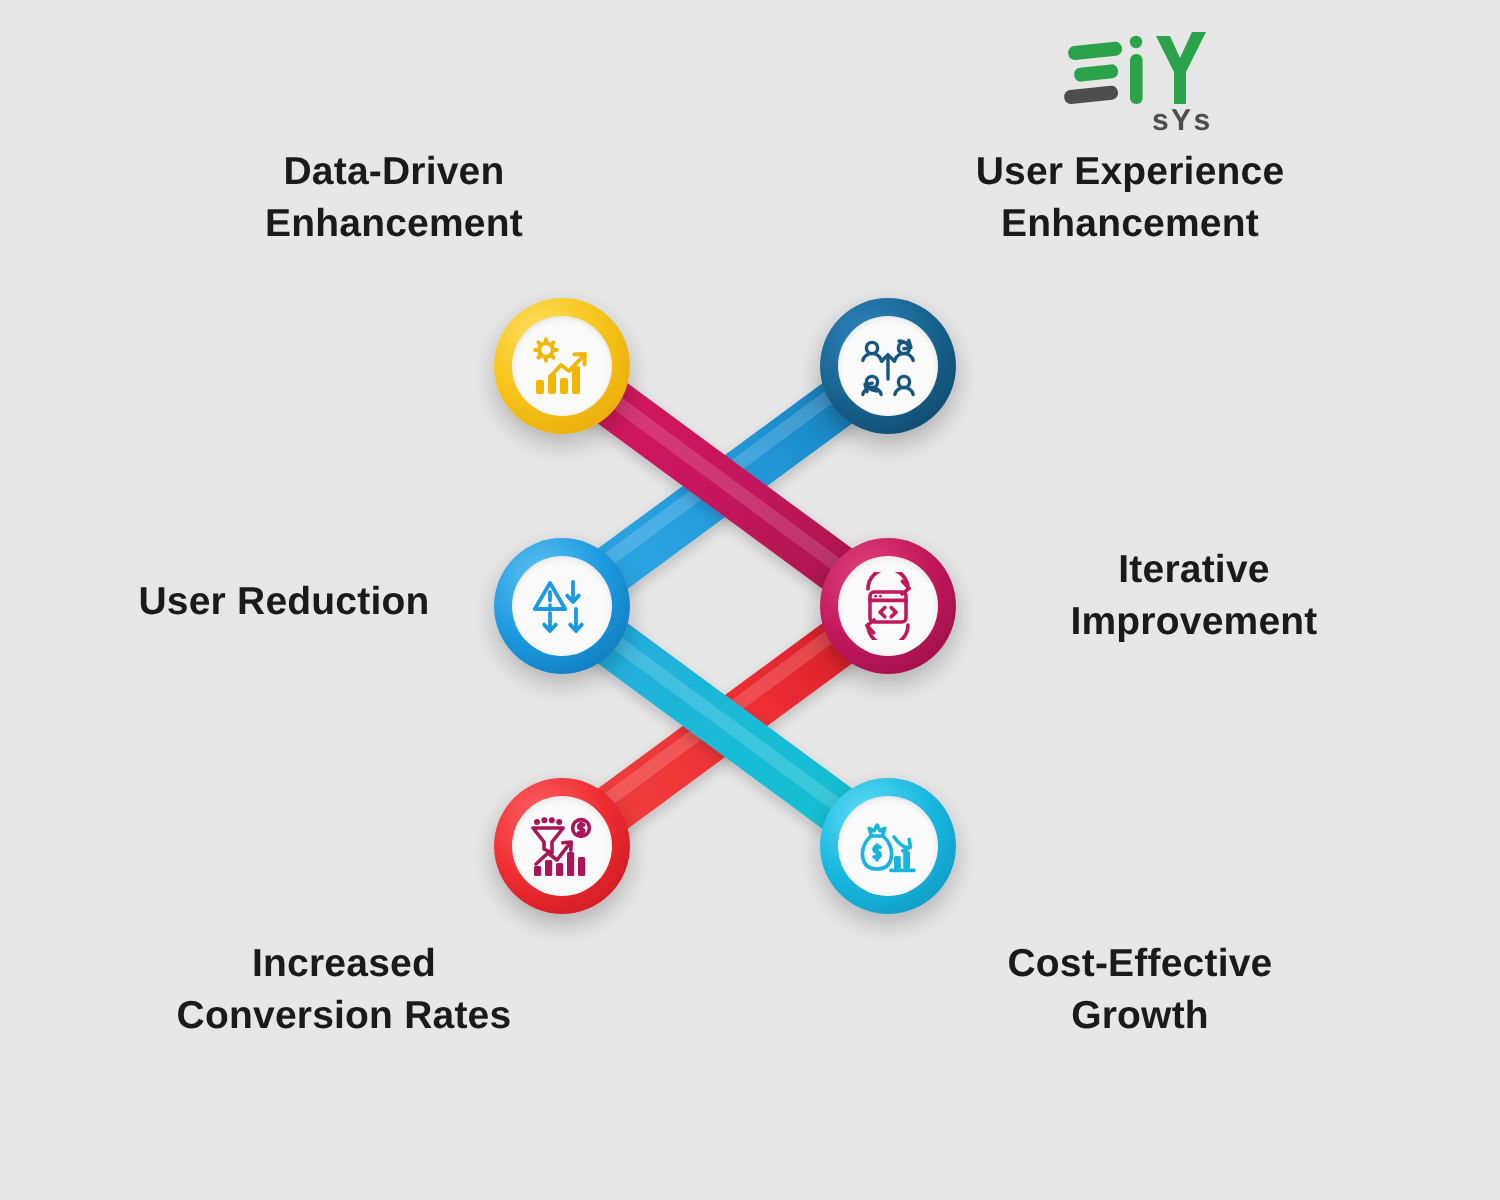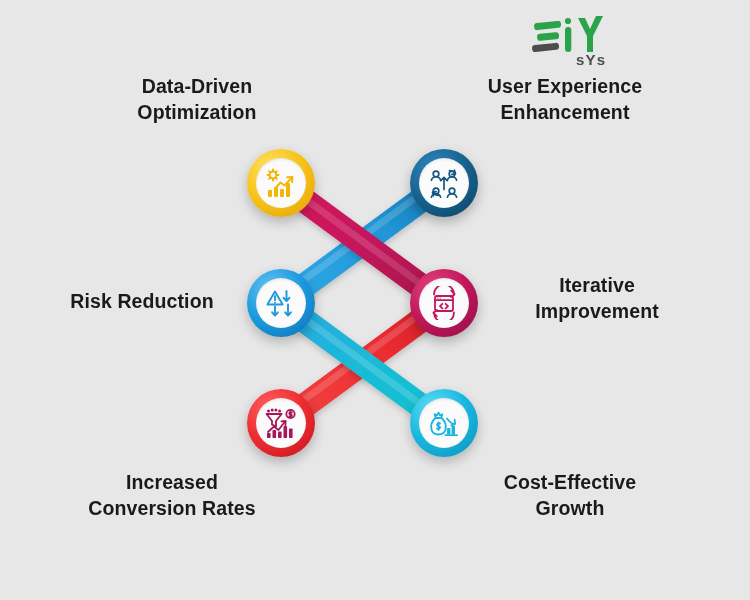--- a/index.html
+++ b/index.html
@@ -231,26 +231,26 @@
         <g fill="#19b5df">
           <rect x="20" y="22" width="3.4" height="6.5" rx=".8"></rect>
           <rect x="24.6" y="19.5" width="3.4" height="9" rx=".8"></rect>
         </g>
         <path d="M18.5 29.2 H30" stroke="#19b5df" stroke-width="1.8" stroke-linecap="round" fill="none"></path>
       </svg>
     </div>
   </div>
 
   <div class="label" style="left:72px;top:74px;width:250px;">Data-Driven
-Optimization</div>
+Enhancement</div>
 
   <div class="label" style="left:430px;top:74px;width:270px;">User Experience
 Enhancement</div>
 
-  <div class="label" style="left:22px;top:289px;width:240px;">Risk Reduction</div>
+  <div class="label" style="left:22px;top:289px;width:240px;">User Reduction</div>
 
   <div class="label" style="left:492px;top:273px;width:210px;">Iterative
 Improvement</div>
 
   <div class="label" style="left:460px;top:470px;width:220px;">Cost-Effective
 Growth</div>
 
   <div class="label" style="left:52px;top:470px;width:240px;">Increased
 Conversion Rates</div>
 

